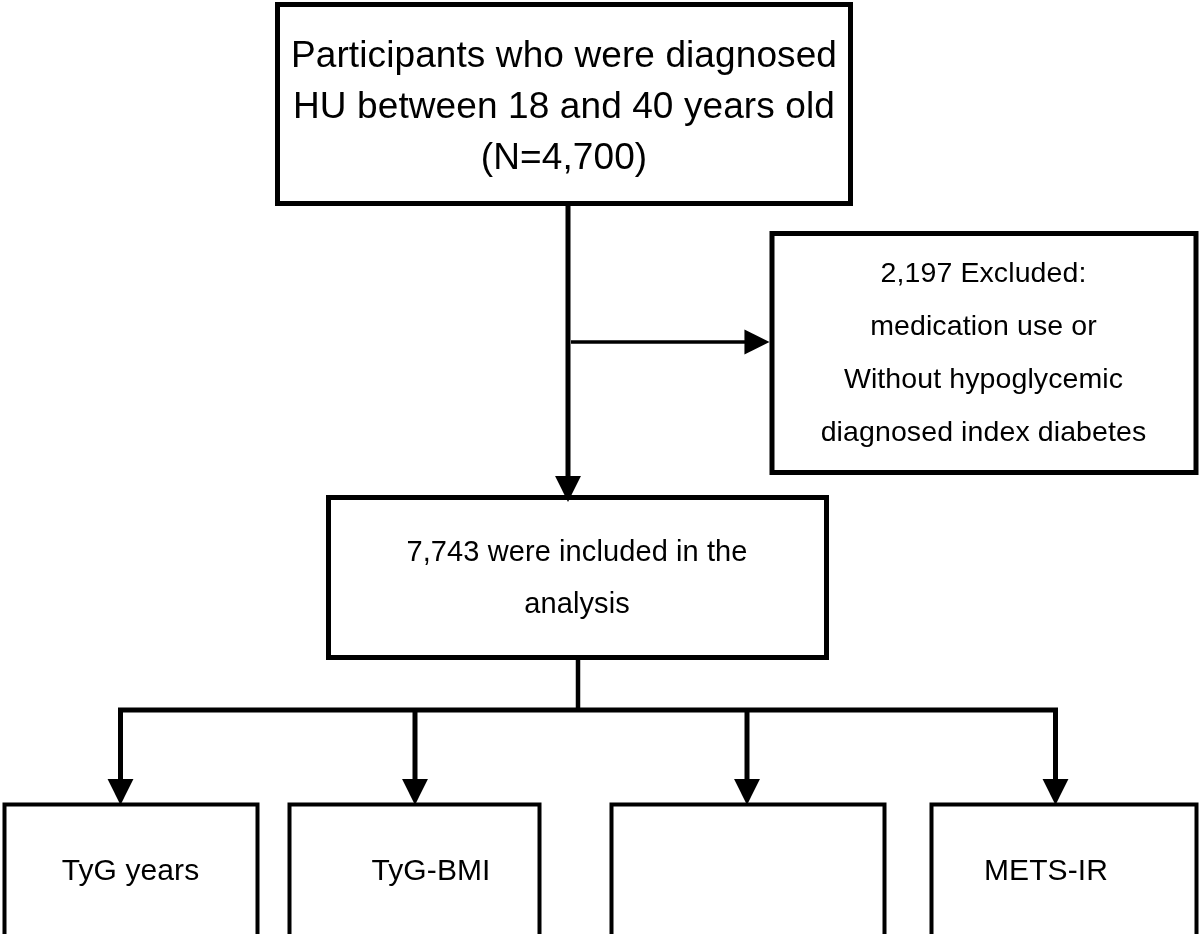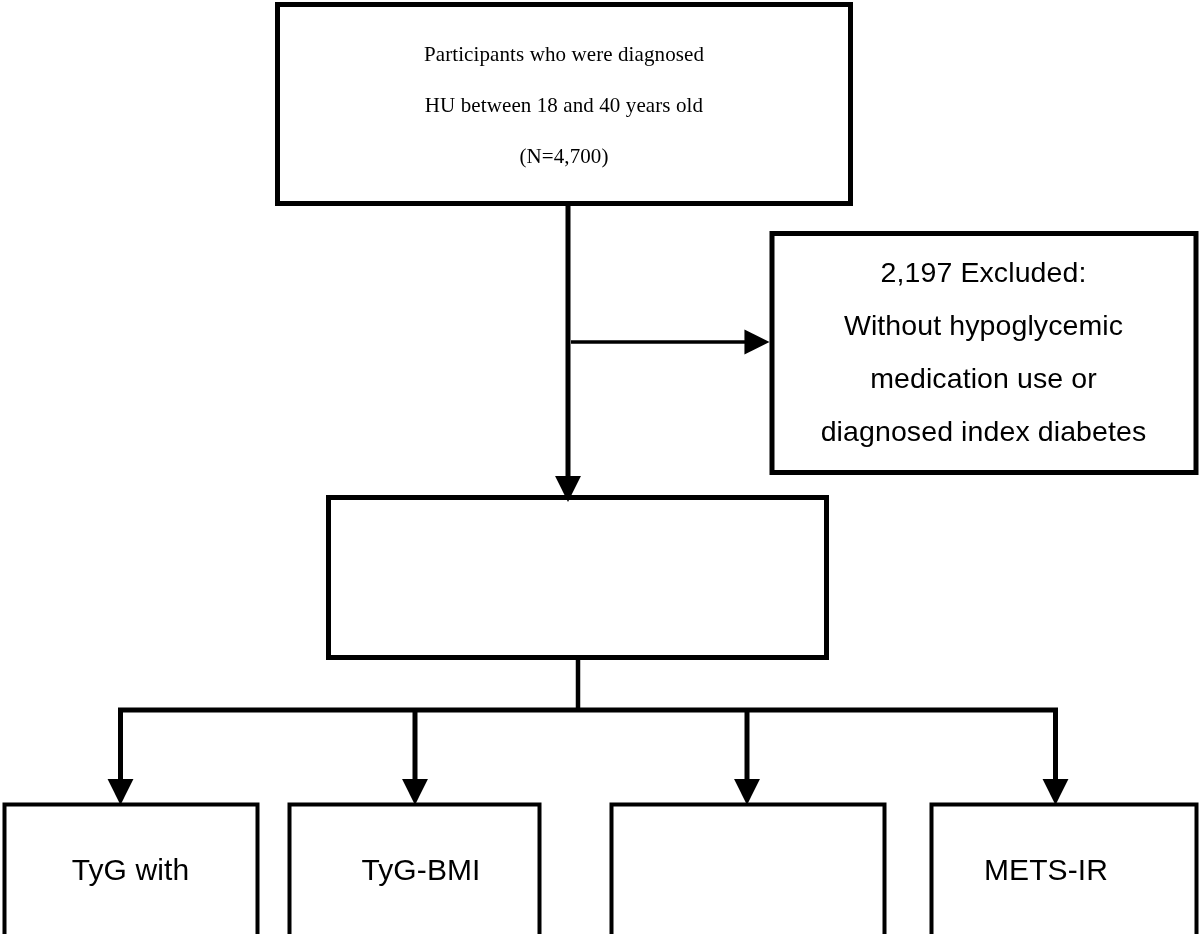--- a/index.html
+++ b/index.html
@@ -43,24 +43,23 @@
   .node-text .line {
     display: block;
     white-space: nowrap;
   }
   
   #node-screened {
     left: 280px;
     top: 6px;
     width: 568px;
     height: 194px;
-    font-size: 21px;
+    font-size: 37px;
     line-height: 51px;
     padding-top: 4px;
-    font-family: Liberation Serif, serif;
   }
   
   #node-excluded {
     left: 774px;
     top: 235px;
     width: 419px;
     height: 234px;
     font-size: 28.5px;
     line-height: 53px;
   }
@@ -74,21 +73,21 @@
     line-height: 52px;
   }
   
   .leaf-text {
     font-size: 30px;
     line-height: 38px;
     top: 806px;
     height: 128px;
   }
   #node-leaf-0 { left: 6px;   width: 249px; }
-  #node-leaf-1 { left: 298px; width: 246px; }
+  #node-leaf-1 { left: 308px; width: 246px; }
   #node-leaf-2 { left: 613px; width: 269px; }
   #node-leaf-3 { left: 933px; width: 226px; }
 </style>
 </head>
 <body>
 
 <div id="flow-root">
 
   <svg id="flow-svg" viewBox="0 0 1200 934" xmlns="http://www.w3.org/2000/svg">
 
@@ -127,28 +126,32 @@
   </svg>
 
   <div class="node-text" id="node-screened">
     <span class="line">Participants who were diagnosed</span>
     <span class="line">HU between 18 and 40 years old</span>
     <span class="line">(N=4,700)</span>
   </div>
 
   <div class="node-text" id="node-excluded">
     <span class="line">2,197 Excluded:</span>
+    <span class="line">medication use or</span>
     <span class="line">Without hypoglycemic</span>
-    <span class="line">medication use or</span>
     <span class="line">diagnosed index diabetes</span>
   </div>
 
+  <div class="node-text" id="node-included">
+    <span class="line">7,743 were included in the</span>
+    <span class="line">analysis</span>
+  </div>
 
   <div class="node-text leaf-text" id="node-leaf-0">
-    <span class="line">TyG with</span>
+    <span class="line">TyG years</span>
   </div>
   <div class="node-text leaf-text" id="node-leaf-1">
     <span class="line">TyG-BMI</span>
   </div>
   <div class="node-text leaf-text" id="node-leaf-3">
     <span class="line">METS-IR</span>
   </div>
 
 </div>
 

